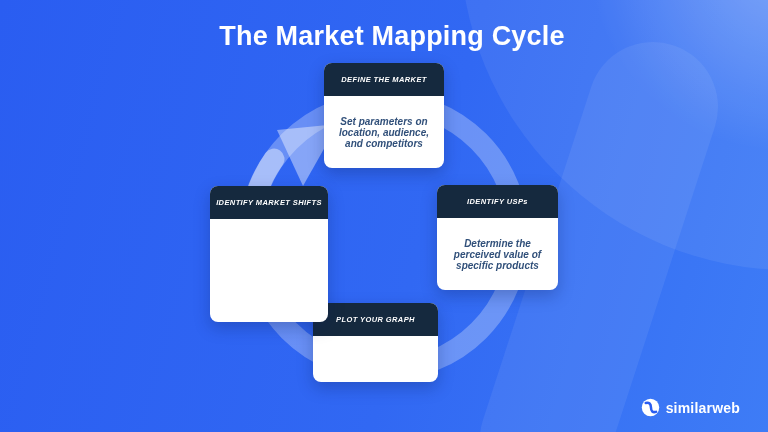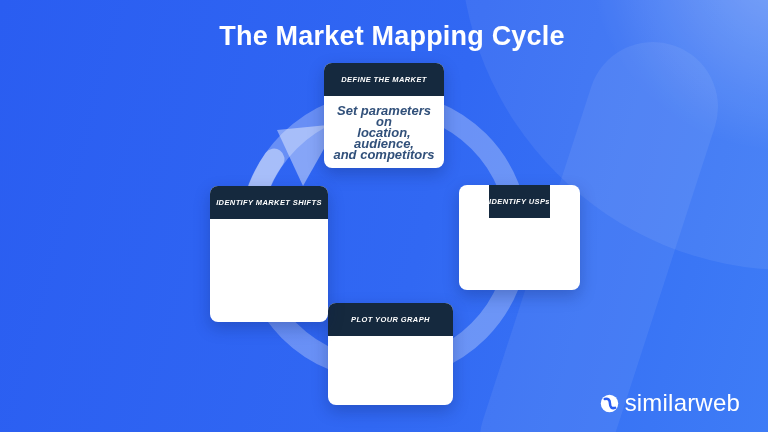--- a/index.html
+++ b/index.html
@@ -34,33 +34,33 @@
   }
   .card-header{
     background:#15293E;height:33px;flex:0 0 33px;
     display:flex;align-items:center;justify-content:center;
   }
   .card-header span{
     color:#fff;font-size:7.5px;font-weight:700;letter-spacing:0.4px;white-space:nowrap;
   }
   .card-body{
     flex:1;display:flex;align-items:center;justify-content:center;
-    text-align:center;color:#31507A;font-size:13px;line-height:11px;font-weight:700;
+    text-align:center;color:#31507A;font-size:10px;line-height:11px;font-weight:700;
     white-space:pre-line;padding:0 6px;
   }
   .card-top{left:324px;top:63px;width:120px;height:105px;}
-  .card-right{left:459px;top:185px;width:121px;height:105px;align-items:center;}
-  .card-bottom{left:328px;top:303px;width:125px;height:102px;}
+  .card-right{left:437px;top:185px;width:121px;height:105px;}
+  .card-bottom{left:313px;top:303px;width:125px;height:79px;}
   .card-left{left:210px;top:186px;width:118px;height:136px;}
   
   .logo{
     position:absolute;right:28px;bottom:15px;
     display:flex;align-items:center;gap:6px;
   }
-  .logo-text{color:#fff;font-size:24px;font-weight:400;letter-spacing:0.2px;}
+  .logo-text{color:#fff;font-size:14px;font-weight:700;letter-spacing:0.2px;}
 </style>
 </head>
 <body>
 
 <div class="stage">
 
   <div class="bg-arc"></div>
   <div class="bg-pill"></div>
 
   <svg class="cycle" width="768" height="432" viewBox="0 0 768 432">
@@ -77,20 +77,23 @@
     </div>
     <div class="card-body">Set parameters on
 location, audience,
 and competitors</div>
   </div>
 
   <div class="card card-right">
     <div class="card-header">
       <span>IDENTIFY USPs</span>
     </div>
+    <div class="card-body">Determine the
+perceived value of
+specific products</div>
   </div>
 
   <div class="card card-bottom">
     <div class="card-header">
       <span>PLOT YOUR GRAPH</span>
     </div>
   </div>
 
   <div class="card card-left">
     <div class="card-header">

